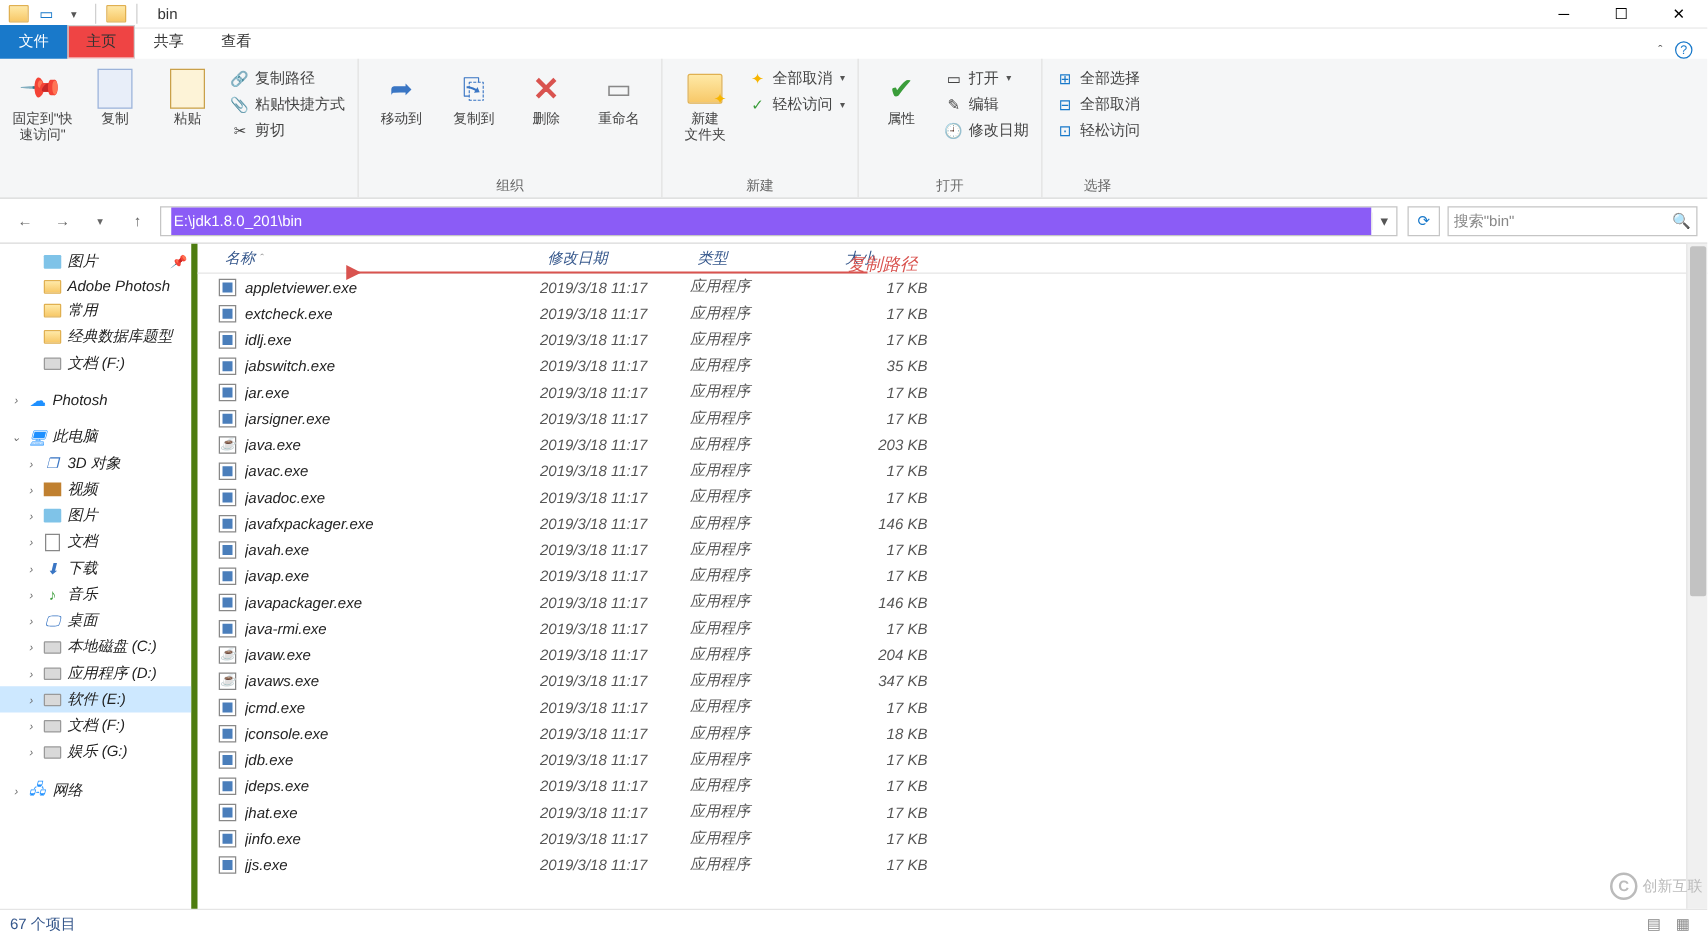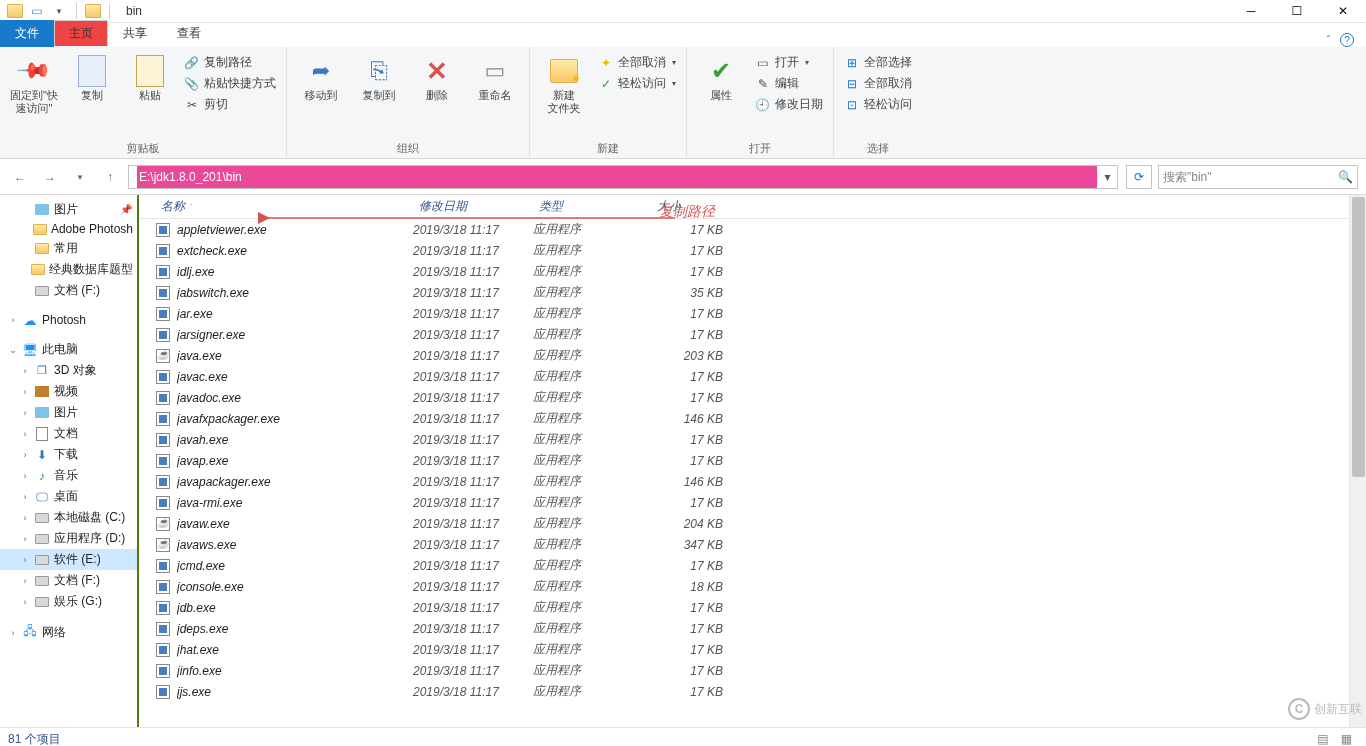--- a/index.html
+++ b/index.html
@@ -43,31 +43,31 @@
 .copy-ic,.paste-ic{ width:28px; height:32px; border:1px solid #9cb3d9; background:#e8eef9; position:relative;}
 .paste-ic{ border-color:#c9a04a; background:#fdf3d7;}
 .dropdown-caret{ font-size:8px; color:#555; margin-left:2px;}
 
 
 .navbar { height:36px; border-bottom:1px solid #d9d9d9; display:flex; align-items:center; padding:0 8px; gap:6px;}
 .nav-arrow { width:24px; height:24px; display:flex; align-items:center; justify-content:center; color:#666; border-radius:2px;}
 .addr-wrap { flex:1; display:flex; align-items:center; border:1px solid #c5c5c5; height:24px; background:#fff; position:relative;}
 .addr-wrap .folder-mini{ margin:0 4px;}
 .addr-input { flex:1; border:none; outline:none; height:22px; padding:0 2px; font-size:12px;}
-.addr-input.selected { background:#ec4899; color:#fff;}
+.addr-input.selected { background:#8b5cf6; color:#fff;}
 .addr-drop { width:20px; display:flex; align-items:center; justify-content:center; color:#555; border-left:1px solid #e5e5e5;}
 .refresh-btn{ width:26px; height:24px; border:1px solid #c5c5c5; display:flex; align-items:center; justify-content:center; color:#1979ca; margin-left:2px;}
 .search-wrap{ width:200px; height:24px; border:1px solid #c5c5c5; display:flex; align-items:center; padding:0 4px; color:#777;}
 .search-wrap input{ flex:1; border:none; outline:none; font-size:12px; color:#333;}
 .search-wrap input::placeholder{color:#888;}
 .search-ic{ color:#555;}
 
 
 .main { display:flex; height:532px; position:relative;}
-.sidebar { width:139px; border-right:2px solid #4d7c0f; overflow-y:auto; padding:4px 0;}
+.sidebar { width:158px; border-right:5px solid #4d7c0f; overflow-y:auto; padding:4px 0;font-style:italic;}
 .tree-item { display:flex; align-items:center; gap:4px; padding:2px 4px 2px 20px; color:#222; white-space:nowrap;}
 .tree-item.lvl0{ padding-left:8px;}
 .tree-item .ti-ic{ width:16px; height:14px; display:flex; align-items:center; justify-content:center; font-size:11px;}
 .tree-item.selected{ background:#cde8ff;}
 .tree-item .pin{ margin-left:auto; color:#7a7a7a; font-size:10px;}
 .ic-folder{ background:linear-gradient(#ffe9a6,#f7c868); border:1px solid #e0b050; width:14px; height:11px; border-radius:1px;}
 .ic-img-folder{ background:#7fc3e8; width:14px; height:11px; border-radius:1px;}
 .ic-drive{ width:14px; height:10px; background:#d9d9d9; border:1px solid #999; border-radius:1px;}
 .ic-onedrive{ color:#1e90ff; font-size:13px;}
 .ic-pc{ color:#1e90ff; font-size:12px;}
@@ -182,21 +182,20 @@
         <div class="mini-item">
             <span class="mi-ic">📎</span>
             <span>粘贴快捷方式</span>
           </div>
         <div class="mini-item">
             <span class="mi-ic">✂</span>
             <span>剪切</span>
           </div>
       </div>
     </div>
-    <div class="group-label">剪贴板</div>
   </div>
 
   <div class="group">
     <div class="group-row">
       <div class="big-btn">
         <div class="ic arrow-blue">➦</div>
         <div class="lbl">移动到</div>
       </div>
       <div class="big-btn">
         <div class="ic arrow-blue">⎘</div>
@@ -686,21 +685,21 @@
             </marker>
           </defs>
           <line x1="408" y1="2" x2="0" y2="2" stroke="#d9534f" stroke-width="1.5" marker-end="url(#ah)"></line>
         </svg>
     </div>
     <div class="anno-text">复制路径</div>
   </div>
 </div>
 
 <div class="statusbar">
-  <span>81 个项目</span>
+  <span>67 个项目</span>
   <div class="view-btns">
     <span style="padding:2px 6px;color:#888">▤</span>
     <span style="padding:2px 6px;color:#888">▦</span>
   </div>
 </div>
 
 <div class="watermark">
   <div class="wm-ic">C</div>
   <span>创新互联</span>
 </div>

